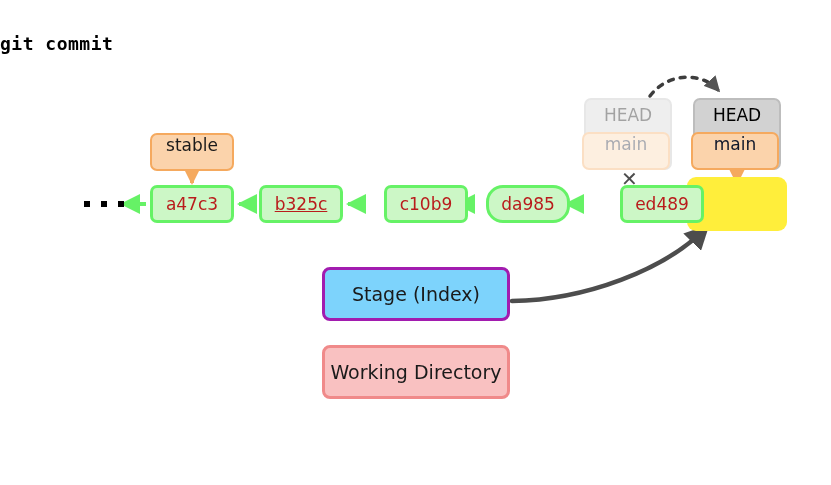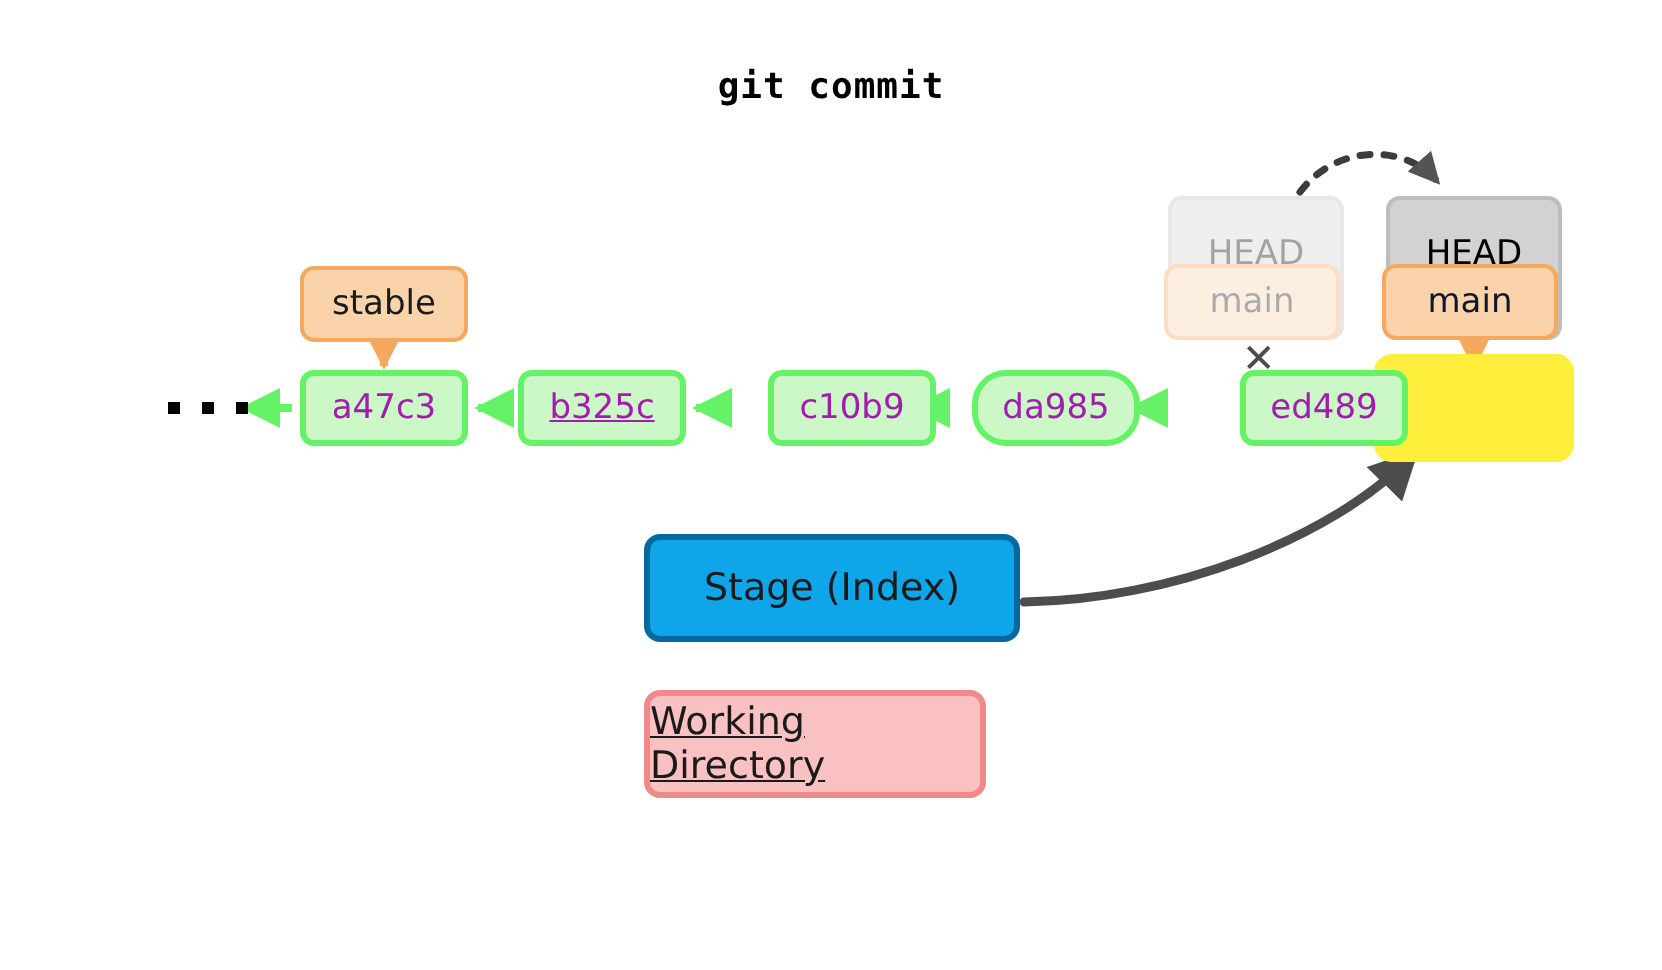--- a/index.html
+++ b/index.html
@@ -25,75 +25,73 @@
     height: 485px;
     pointer-events: none;
   }
 
   
   .title {
     position: absolute;
     left: 0;
     top: 33px;
     width: 831px;
-    text-align: center;
     font-family: "DejaVu Sans Mono", monospace;
     font-size: 18px;
     font-weight: bold;
     color: #000000;
     letter-spacing: 0.5px;
   }
 
   
   .commit {
     position: absolute;
     width: 84px;
     height: 38px;
     box-sizing: border-box;
     background: #ccf7c6;
     border: 3px solid #66f266;
     border-radius: 7px;
     display: flex;
     align-items: center;
     justify-content: center;
     font-size: 17px;
-    color: #a21caf;
+    color: #b91c1c;
     z-index: 5;
   }
 
   
   .highlight {
     position: absolute;
     background: #ffee3b;
     border-radius: 9px;
     z-index: 3;
   }
 
   
   .refbox {
     position: absolute;
     box-sizing: border-box;
     border-radius: 7px;
     display: flex;
-    align-items: center;
     justify-content: center;
     font-size: 17px;
     z-index: 6;
   }
   .tag-stable {
     background: #fbd3ab;
     border: 2px solid #f5a95e;
     color: #1a1a1a;
   }
   .head-outer {
     background: #d2d2d2;
     border: 2px solid #bdbdbd;
     align-items: flex-start;
     justify-content: center;
-    padding-top: 17px;
+    padding-top: 5px;
   }
   .branch-inner {
     background: #fbd3ab;
     border: 2px solid #f5a95e;
     color: #0f172a;
   }
   .ghost {
     opacity: 0.36;
   }
 
@@ -103,22 +101,22 @@
     box-sizing: border-box;
     border-radius: 8px;
     display: flex;
     align-items: center;
     justify-content: center;
     font-size: 19px;
     color: #1a1a1a;
     z-index: 5;
   }
   .stage {
-    background: #0ea5e9;
-    border: 3px solid #0369a1;
+    background: #7dd3fc;
+    border: 3px solid #a21caf;
   }
   .workdir {
     background: #f9c1c1;
     border: 3px solid #f08a8a;
   }
 
   
   .dots {
     position: absolute;
     z-index: 5;
@@ -228,17 +226,17 @@
       <span>HEAD</span>
     </div>
     <div class="refbox branch-inner" style="left:-2px; top:34px; width:88px; height:38px;">
       <span>main</span>
     </div>
   </div>
 
   <div class="areabox stage" style="left:322px; top:267px; width:188px; height:54px;">
     <span>Stage (Index)</span>
   </div>
-  <div class="areabox workdir" style="left:322px; top:345px; width:171px; height:54px;text-decoration:underline;">
+  <div class="areabox workdir" style="left:322px; top:345px; width:188px; height:54px;">
     <span>Working Directory</span>
   </div>
 
 </div>
 
 </body></html>

